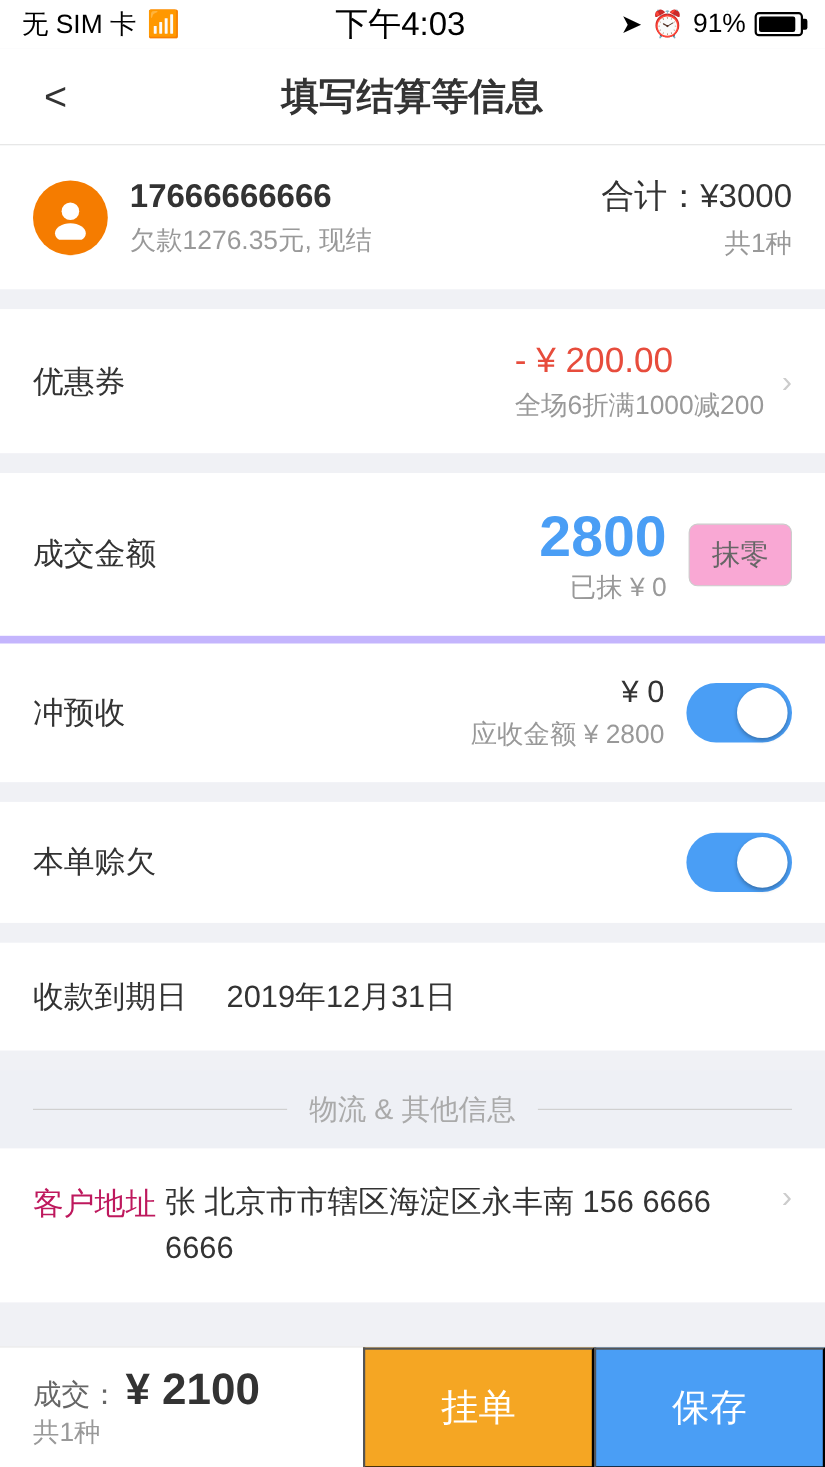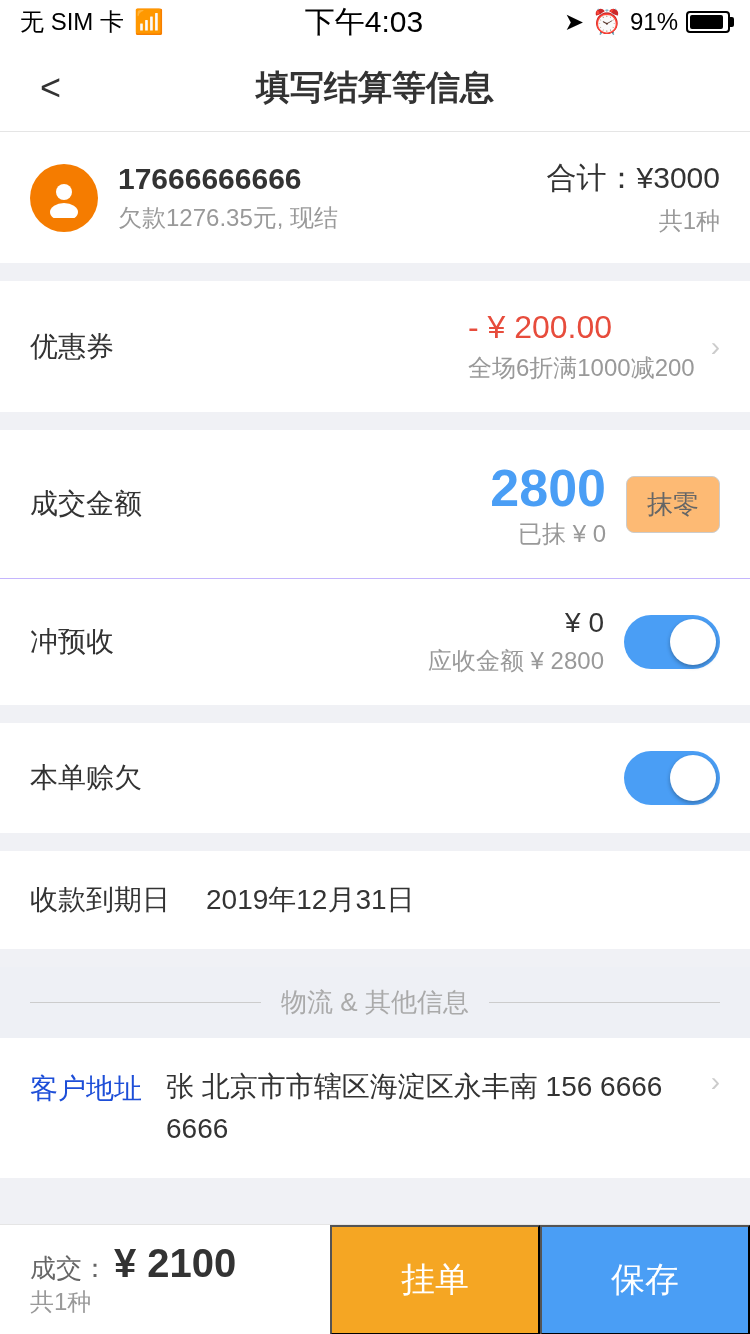--- a/index.html
+++ b/index.html
@@ -124,33 +124,33 @@
     }
     .deal-label { font-size: 28px; color: #333; }
     .deal-right { display: flex; align-items: center; gap: 20px; }
     .deal-amount { font-size: 52px; color: #4a9ef5; font-weight: 600; }
     .round-zero-btn {
       border: 1px solid #ccc;
       border-radius: 8px;
       padding: 10px 20px;
       font-size: 26px;
       color: #666;
-      background: #fdba74;
+      background: #f9a8d4;
       cursor: pointer;
     }
     .deal-sub { font-size: 24px; color: #999; text-align: right; }
 
     
     .prereceipt-row {
       padding: 28px 30px;
       background: #fff;
       display: flex;
       align-items: center;
       justify-content: space-between;
-      border-top: 1px solid #c4b5fd;
+      border-top: 7px solid #c4b5fd;
     }
     .prereceipt-right { display: flex; align-items: center; gap: 20px; }
     .prereceipt-values { text-align: right; }
 
     
     .toggle {
       width: 96px; height: 54px; border-radius: 27px;
       background: #4a9ef5;
       position: relative;
       cursor: pointer;
@@ -191,21 +191,21 @@
 
     
     .address-row {
       background: #fff;
       padding: 28px 30px;
       display: flex;
       align-items: flex-start;
       justify-content: space-between;
       margin-top: 0;
     }
-    .address-label { font-size: 28px; color: #1d4ed8; flex-shrink: 0; margin-right: 24px; margin-top: 4px; font-family: Liberation Mono, monospace; }
+    .address-label { font-size: 28px; color: #be185d; flex-shrink: 0; margin-right: 8px; margin-top: 4px; font-family: Liberation Mono, monospace; }
     .address-value { font-size: 28px; color: #333; flex: 1; line-height: 1.5; }
 
     
     .bottom-bar {
       position: fixed;
       bottom: 0;
       left: 0;
       width: 750px;
       height: 110px;
       background: #fff;

